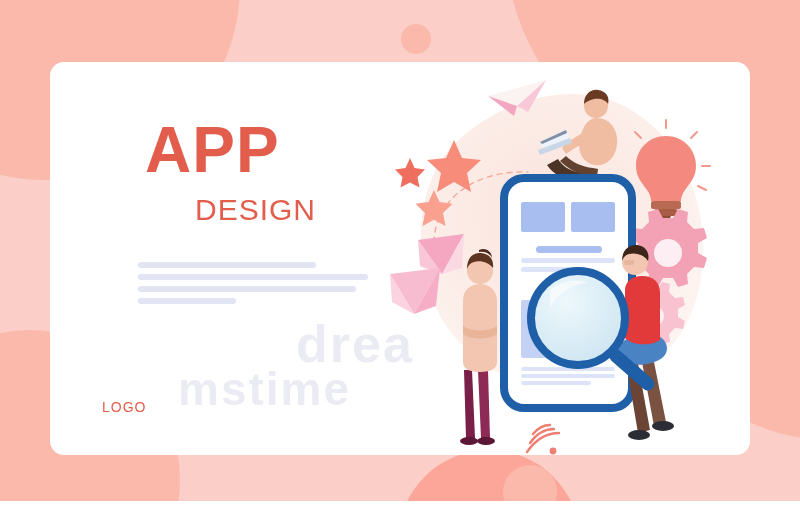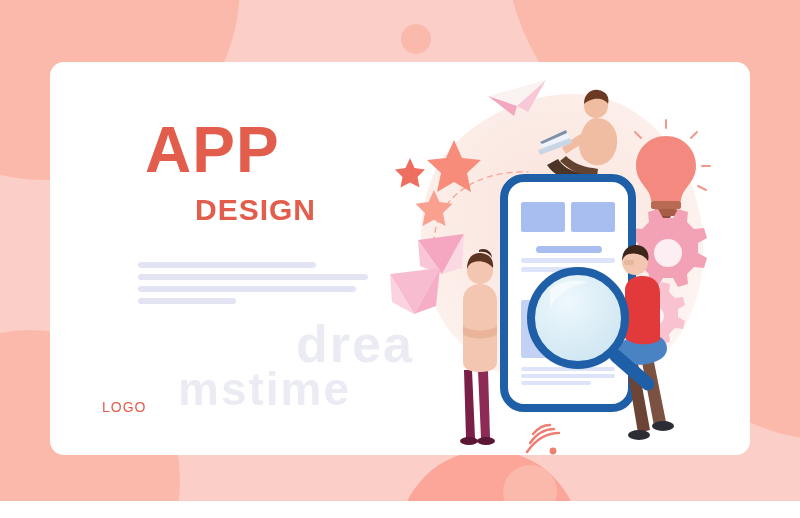--- a/index.html
+++ b/index.html
@@ -97,21 +97,21 @@
     letter-spacing: 1px;
     color: #e35d4c;
     line-height: 1;
     margin: 0;
   }
   .subhead {
     position: absolute;
     left: 145px;
     top: 133px;
     font-size: 30px;
-    font-weight: bold;
+    font-weight: normal;
     letter-spacing: 1px;
     color: #e35d4c;
     line-height: 1;
     margin: 0;
   }
   .para-lines {
     position: absolute;
     left: 88px;
     top: 200px;
     width: 230px;

